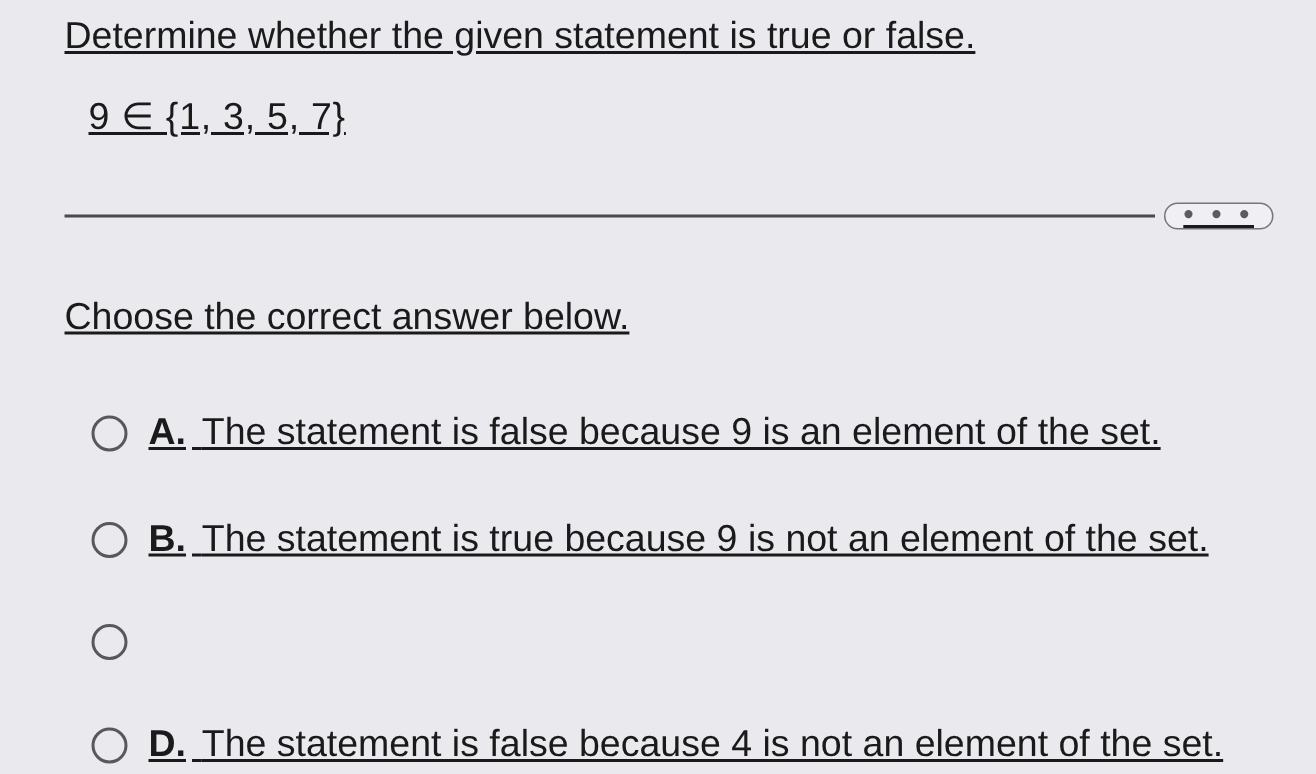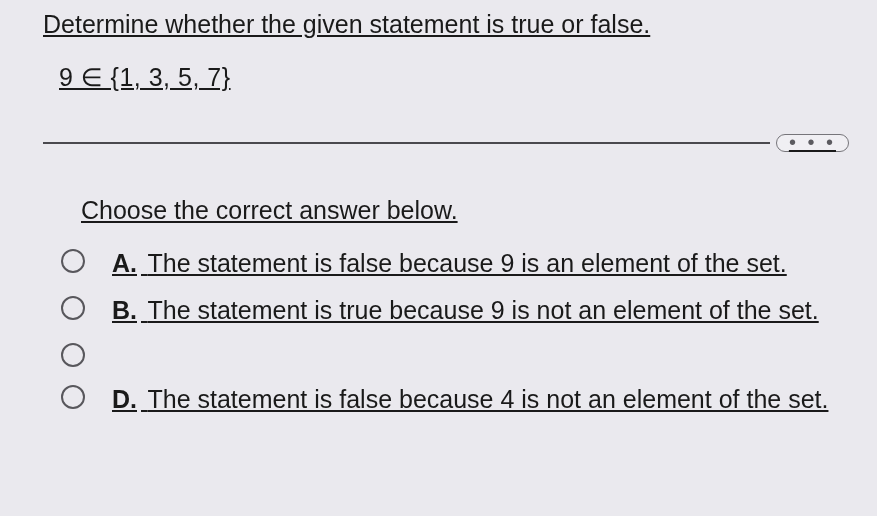--- a/index.html
+++ b/index.html
@@ -40,27 +40,28 @@
     margin-left: 6px;
     border: 1.5px solid #76757a;
     border-radius: 12px;
     padding: 2px 12px 4px 12px;
     font-size: 20px;
     line-height: 10px;
     letter-spacing: 3px;
     color: #5c5b60;
     background: rgba(255,255,255,0.3);
   }
-  .prompt { margin-bottom: 24px; margin-left: 38px; }
+  .prompt { margin-bottom: 24px; }
   .choices { display: flex; flex-direction: column; gap: 18px; }
   .choice {
     display: flex;
-    align-items: flex-start;
-    gap: 27px;
+    align-items: center;
+    gap: 14px;
     padding-left: 18px;
+    margin-top: 24px;
   }
   .radio {
     width: 24px;
     height: 24px;
     border: 2px solid #58575c;
     border-radius: 50%;
     flex-shrink: 0;
     background: transparent;
   }
   .choice-letter { font-weight: bold; margin-right: 4px; }

